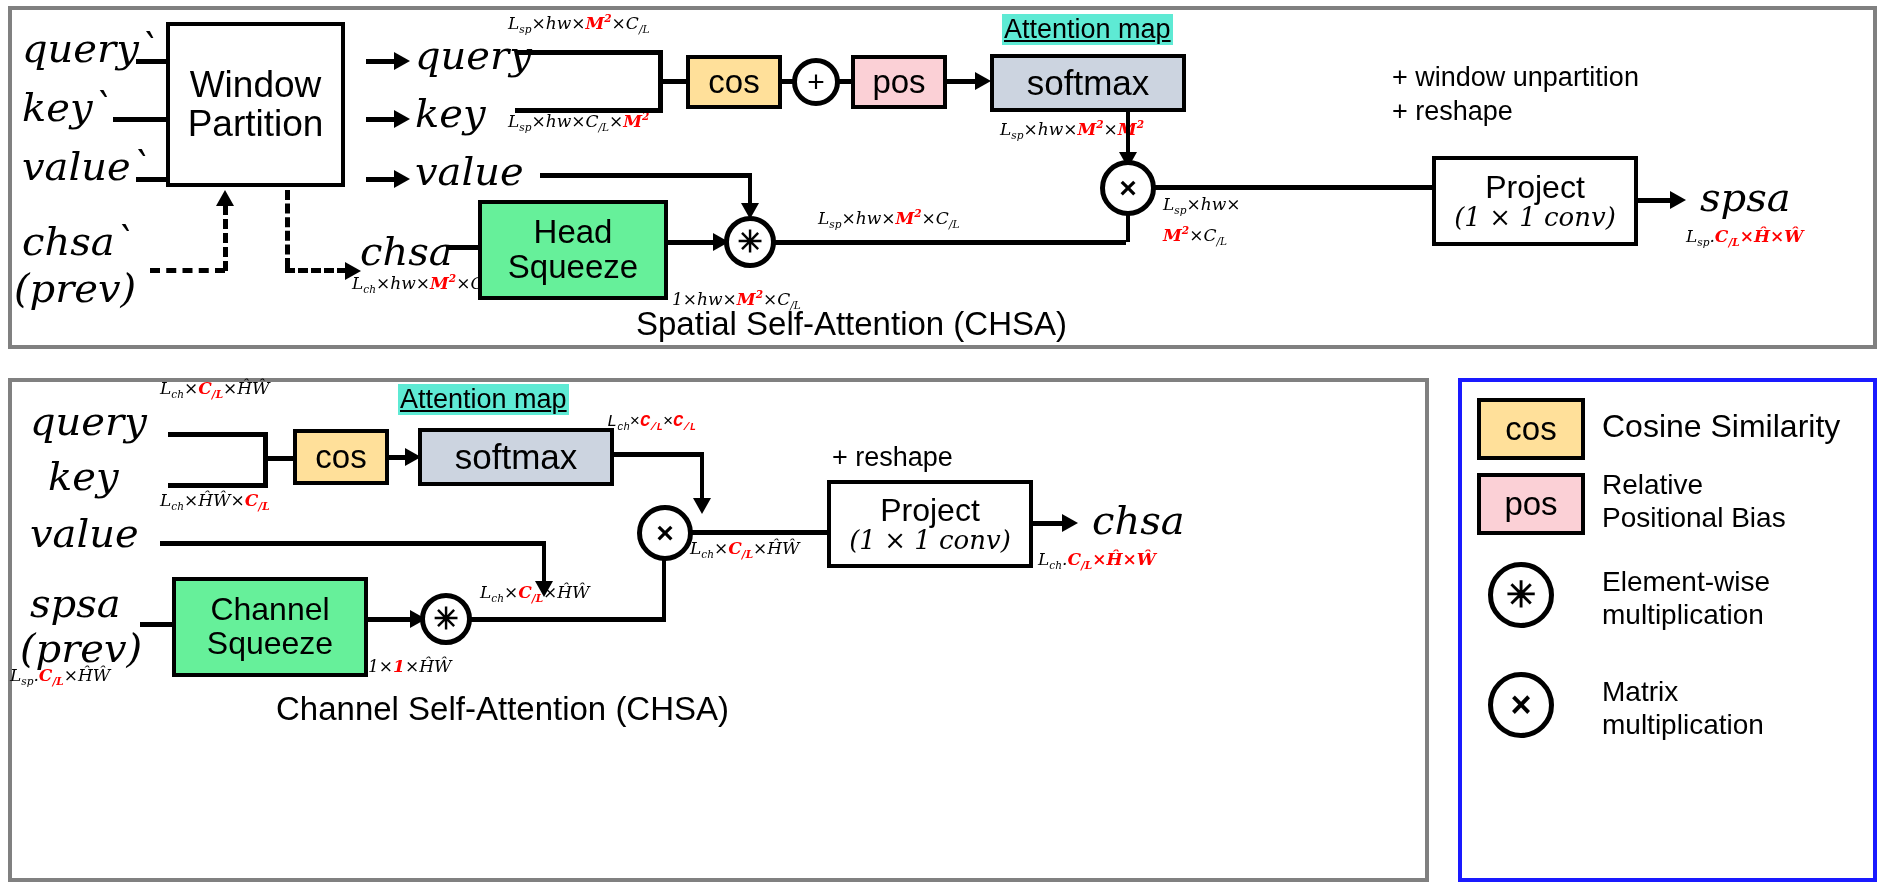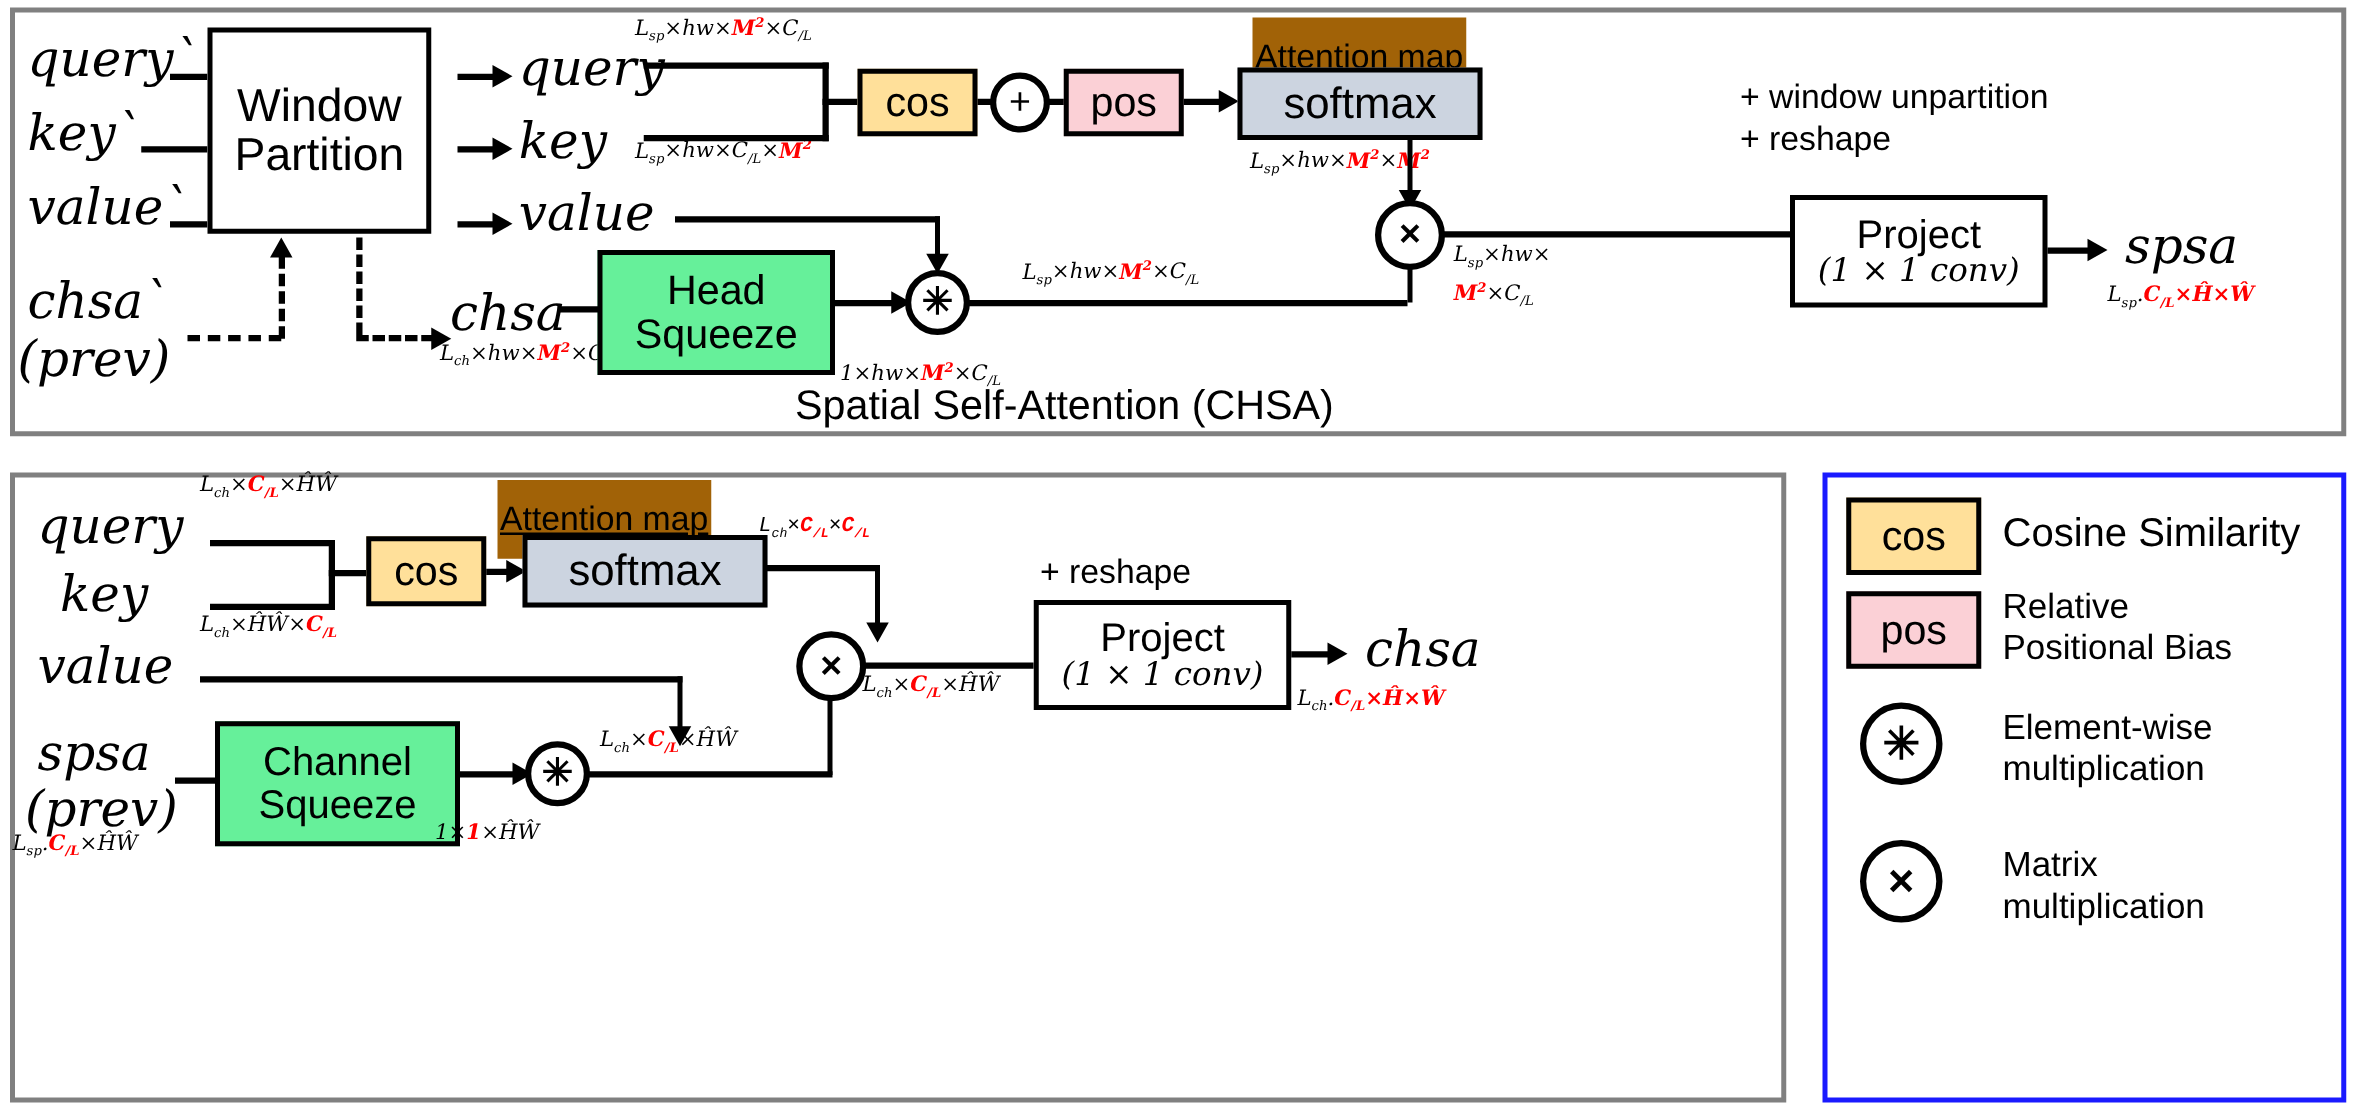--- a/index.html
+++ b/index.html
@@ -47,22 +47,22 @@
         border-left:9px solid transparent;border-right:9px solid transparent;}
   .ar-u{position:absolute;width:0;height:0;border-bottom:16px solid #000;
         border-left:9px solid transparent;border-right:9px solid transparent;}
 
   
   .op{position:absolute;box-sizing:border-box;border:5px solid #000;border-radius:50%;
       background:#fff;display:flex;align-items:center;justify-content:center;
       font-family:"Liberation Sans",sans-serif;color:#000;line-height:1;}
 
   
-  .hl{position:absolute;background:#a16207;color:#000;text-decoration:underline;
-      font-family:"Liberation Sans",sans-serif;white-space:nowrap;padding:16px 2px;}
+  .hl{position:absolute;background:#5eead4;color:#000;text-decoration:underline;
+      font-family:"Liberation Sans",sans-serif;white-space:nowrap;padding:0 2px;}
 
   
   .caption{position:absolute;font-family:"Liberation Sans",sans-serif;color:#000;white-space:nowrap;}
 
   
   .lg-text{position:absolute;font-family:"Liberation Sans",sans-serif;color:#000;
            line-height:1.18;white-space:pre-line;}
 </style>
 </head>
 <body>
@@ -262,21 +262,21 @@
     <i>L<sub>sp</sub></i>.<span class="r"><i>C</i><sub>/<i>L</i></sub></span>×<i>ĤŴ</i>
   </div>
 
   <div class="h" style="left:368px;top:617px;width:50px;"></div>
   <div class="ar-r" style="left:410px;top:610px;"></div>
 
   <div class="op" style="left:420px;top:593px;width:52px;height:52px;font-size:30px;font-weight:bold;">
     <span>✳</span>
   </div>
 
-  <div class="abs dim" style="left:348px;top:656px;text-align:center;">
+  <div class="abs dim" style="left:368px;top:656px;text-align:center;">
     1×<span class="r">1</span>×<i>ĤŴ</i>
   </div>
 
   <div class="h" style="left:470px;top:617px;width:196px;"></div>
   <div class="abs dim" style="left:480px;top:582px;">
     <i>L<sub>ch</sub></i>×<span class="r"><i>C</i><sub>/<i>L</i></sub></span>×<i>ĤŴ</i>
   </div>
   <div class="thin-v" style="left:662px;top:554px;height:66px;"></div>
   <div class="ar-u" style="left:655px;top:542px;"></div>
 
@@ -296,20 +296,21 @@
     <span class="ital" style="font-size:26px;">(1 × 1 conv)</span>
   </div>
 
   <div class="h" style="left:1033px;top:521px;width:34px;"></div>
   <div class="ar-r" style="left:1062px;top:514px;"></div>
   <div class="abs ital" style="left:1092px;top:497px;font-size:40px;">chsa</div>
   <div class="abs dim" style="left:1038px;top:549px;text-align:center;">
     <i>L<sub>ch</sub></i>.<span class="r"><i>C</i><sub>/<i>L</i></sub>×<i>Ĥ</i>×<i>Ŵ</i></span>
   </div>
 
+  <div class="caption" style="left:276px;top:690px;font-size:33px;">Channel Self-Attention (CHSA)</div>
 
   <div class="panel blue" style="left:1458px;top:378px;width:419px;height:504px;"></div>
 
   <div class="box cos" style="left:1477px;top:398px;width:108px;height:62px;font-size:33px;">
     <span>cos</span>
   </div>
   <div class="lg-text" style="left:1602px;top:408px;font-size:32px;">Cosine Similarity</div>
 
   <div class="box pos" style="left:1477px;top:473px;width:108px;height:62px;font-size:33px;">
     <span>pos</span>

